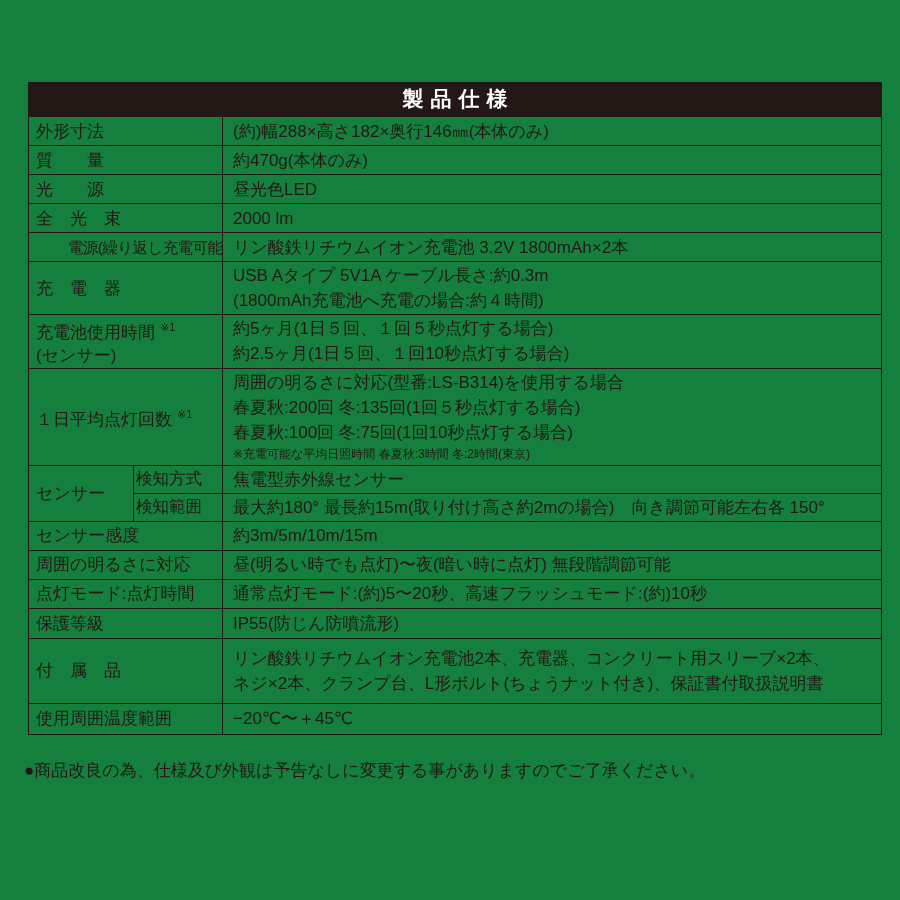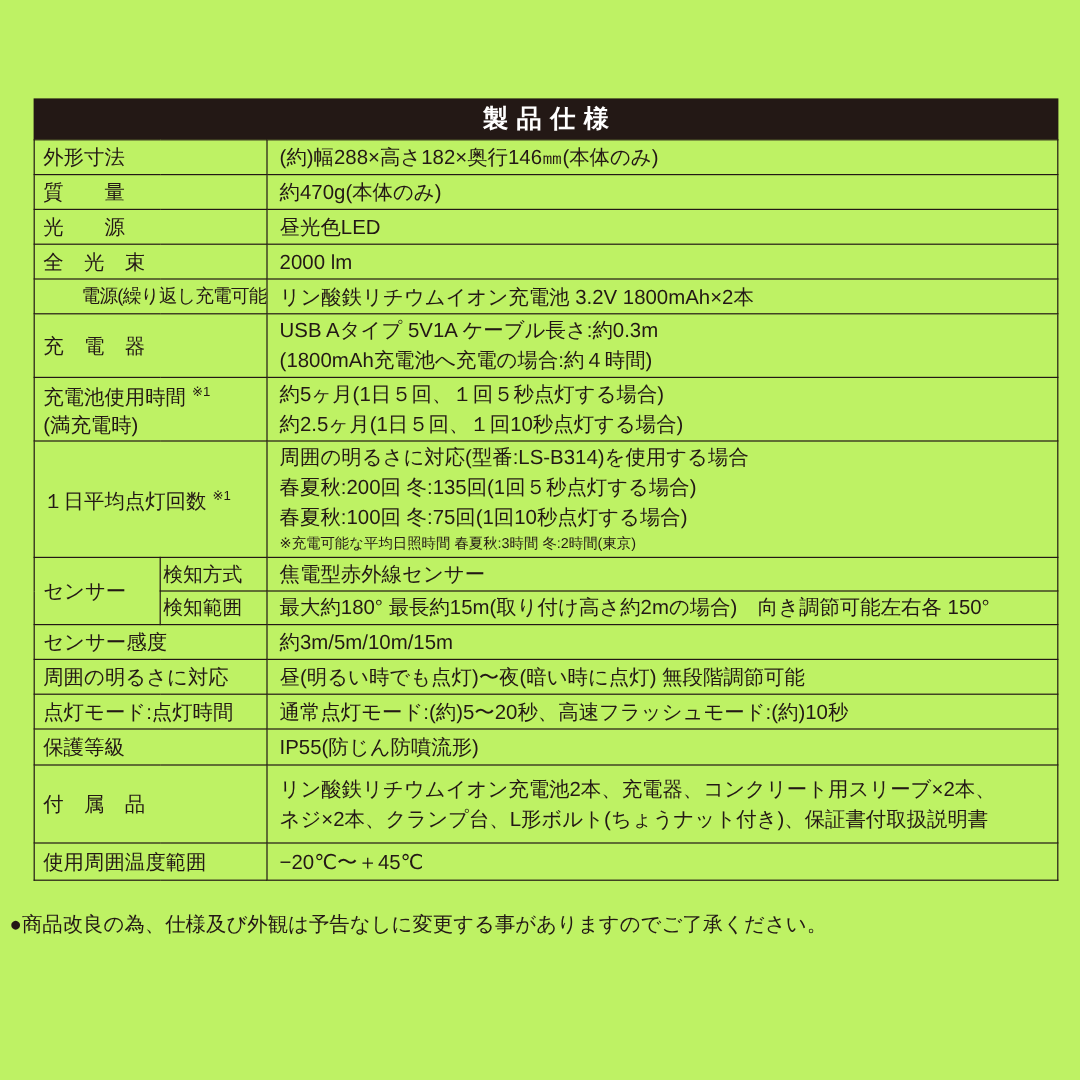--- a/index.html
+++ b/index.html
@@ -9,21 +9,21 @@
     width: 900px;
     height: 900px;
     font-family: "Liberation Sans", "DejaVu Sans", sans-serif;
     color: #231815;
     -webkit-font-smoothing: antialiased;
   }
   .page {
     position: relative;
     width: 900px;
     height: 900px;
-    background: #bef264;
+    background: #15803d;
     overflow: hidden;
   }
   .spec-wrap {
     position: absolute;
     left: 28px;
     top: 82px;
     width: 854px;
   }
   .title-bar {
     height: 34px;
@@ -82,21 +82,21 @@
   }
   tr.r29  { height: 29px; }
   tr.r30  { height: 30px; }
   tr.r31  { height: 31px; }
   tr.r28  { height: 28px; }
   tr.r52  { height: 52px; }
   tr.r65  { height: 65px; }
   tr.r97  { height: 97px; }
   .footnotes {
     position: absolute;
-    left: 8px;
+    left: 24px;
     top: 760px;
     width: 860px;
   }
   .fn1 {
     font-size: 17px;
     font-weight: 500;
     line-height: 22px;
     white-space: nowrap;
   }
   .fn2 {
@@ -155,21 +155,21 @@
         <td class="lbl" colspan="2"><span>充　電　器</span></td>
         <td class="val">
           <div>USB Aタイプ 5V1A ケーブル長さ:約0.3m</div>
           <div>(1800mAh充電池へ充電の場合:約４時間)</div>
         </td>
       </tr>
 
       <tr class="r52">
         <td class="lbl" colspan="2">
           <div><span>充電池使用時間</span><span class="sup">※1</span></div>
-          <div>(満充電時)</div>
+          <div>(センサー)</div>
         </td>
         <td class="val">
           <div>約5ヶ月(1日５回、１回５秒点灯する場合)</div>
           <div>約2.5ヶ月(1日５回、１回10秒点灯する場合)</div>
         </td>
       </tr>
 
       <tr class="r97">
         <td class="lbl" colspan="2">
           <span>１日平均点灯回数</span><span class="sup">※1</span>

